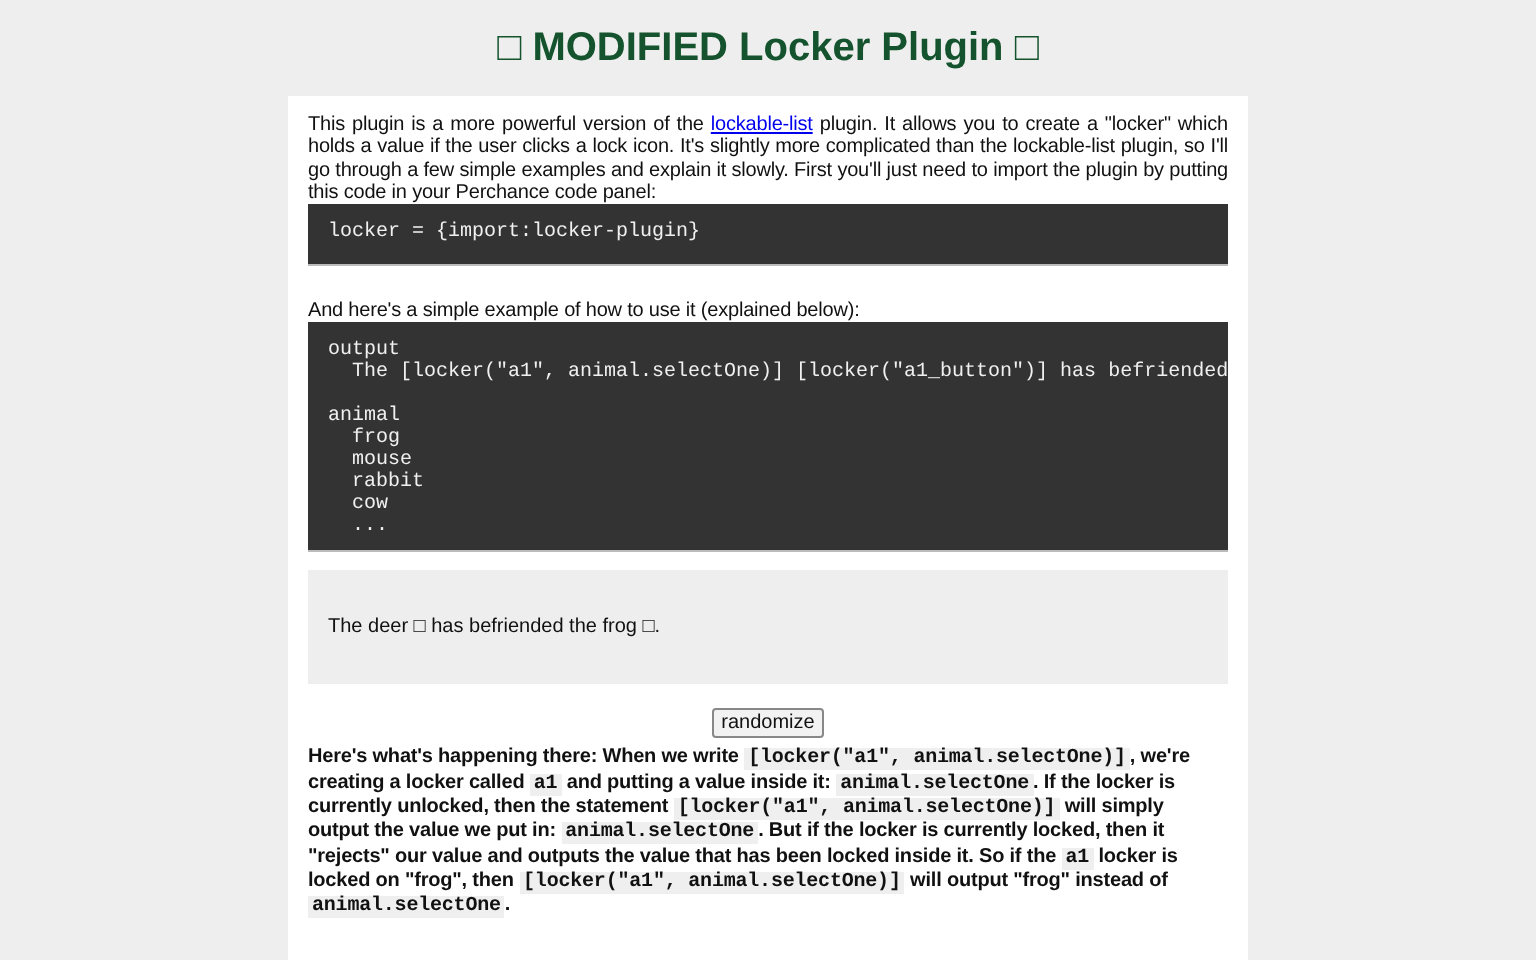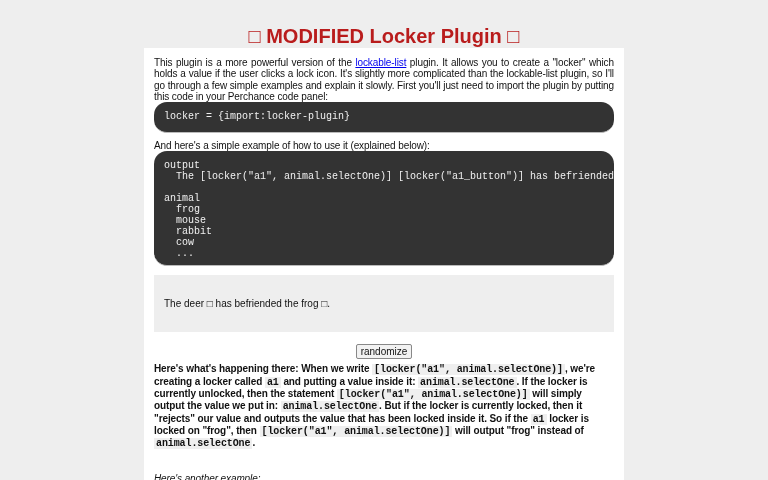--- a/index.html
+++ b/index.html
@@ -6,28 +6,28 @@
       margin: 0;
       padding: 0;
       background: #eeeeee;
       width: 768px;
       height: 480px;
       overflow: hidden;
       font-family: "Liberation Sans", sans-serif;
       color: #111;
     }
     h1 {
-      margin: 12px;
+      margin: 0;
       padding-top: 12px;
       height: 36px;
       text-align: center;
       font-size: 20px;
       font-weight: bold;
       line-height: 24px;
-      color: #b91c1c;
+      color: #14532d;
     }
     .container {
       position: absolute;
       left: 144px;
       top: 48px;
       width: 480px;
       height: 440px;
       background: #ffffff;
       box-sizing: border-box;
       padding: 9px 10px 0 10px;
@@ -48,25 +48,24 @@
       margin: 0;
       background: #333333;
       color: #f0f0f0;
       font-family: "Liberation Mono", monospace;
       font-size: 10px;
       line-height: 11px;
       padding: 9px 10px;
       white-space: pre;
       overflow: hidden;
       border-bottom: 1px solid #bbb;
-      border-radius: 13px;
     }
     .block1 { margin-top: 15px; height: 12px; padding-top: 10px; padding-bottom: 8px; }
     .block2 { margin-top: 15px; height: 96px; padding-top: 9px; }
-    .after-code { margin-top: 7px; }
+    .after-code { margin-top: 17px; }
     .output-box {
       margin-top: 9px;
       background: #eeeeee;
       padding: 23px 10px;
       font-size: 10px;
       line-height: 11px;
       height: 11px;
     }
     .btn-row {
       text-align: center;

